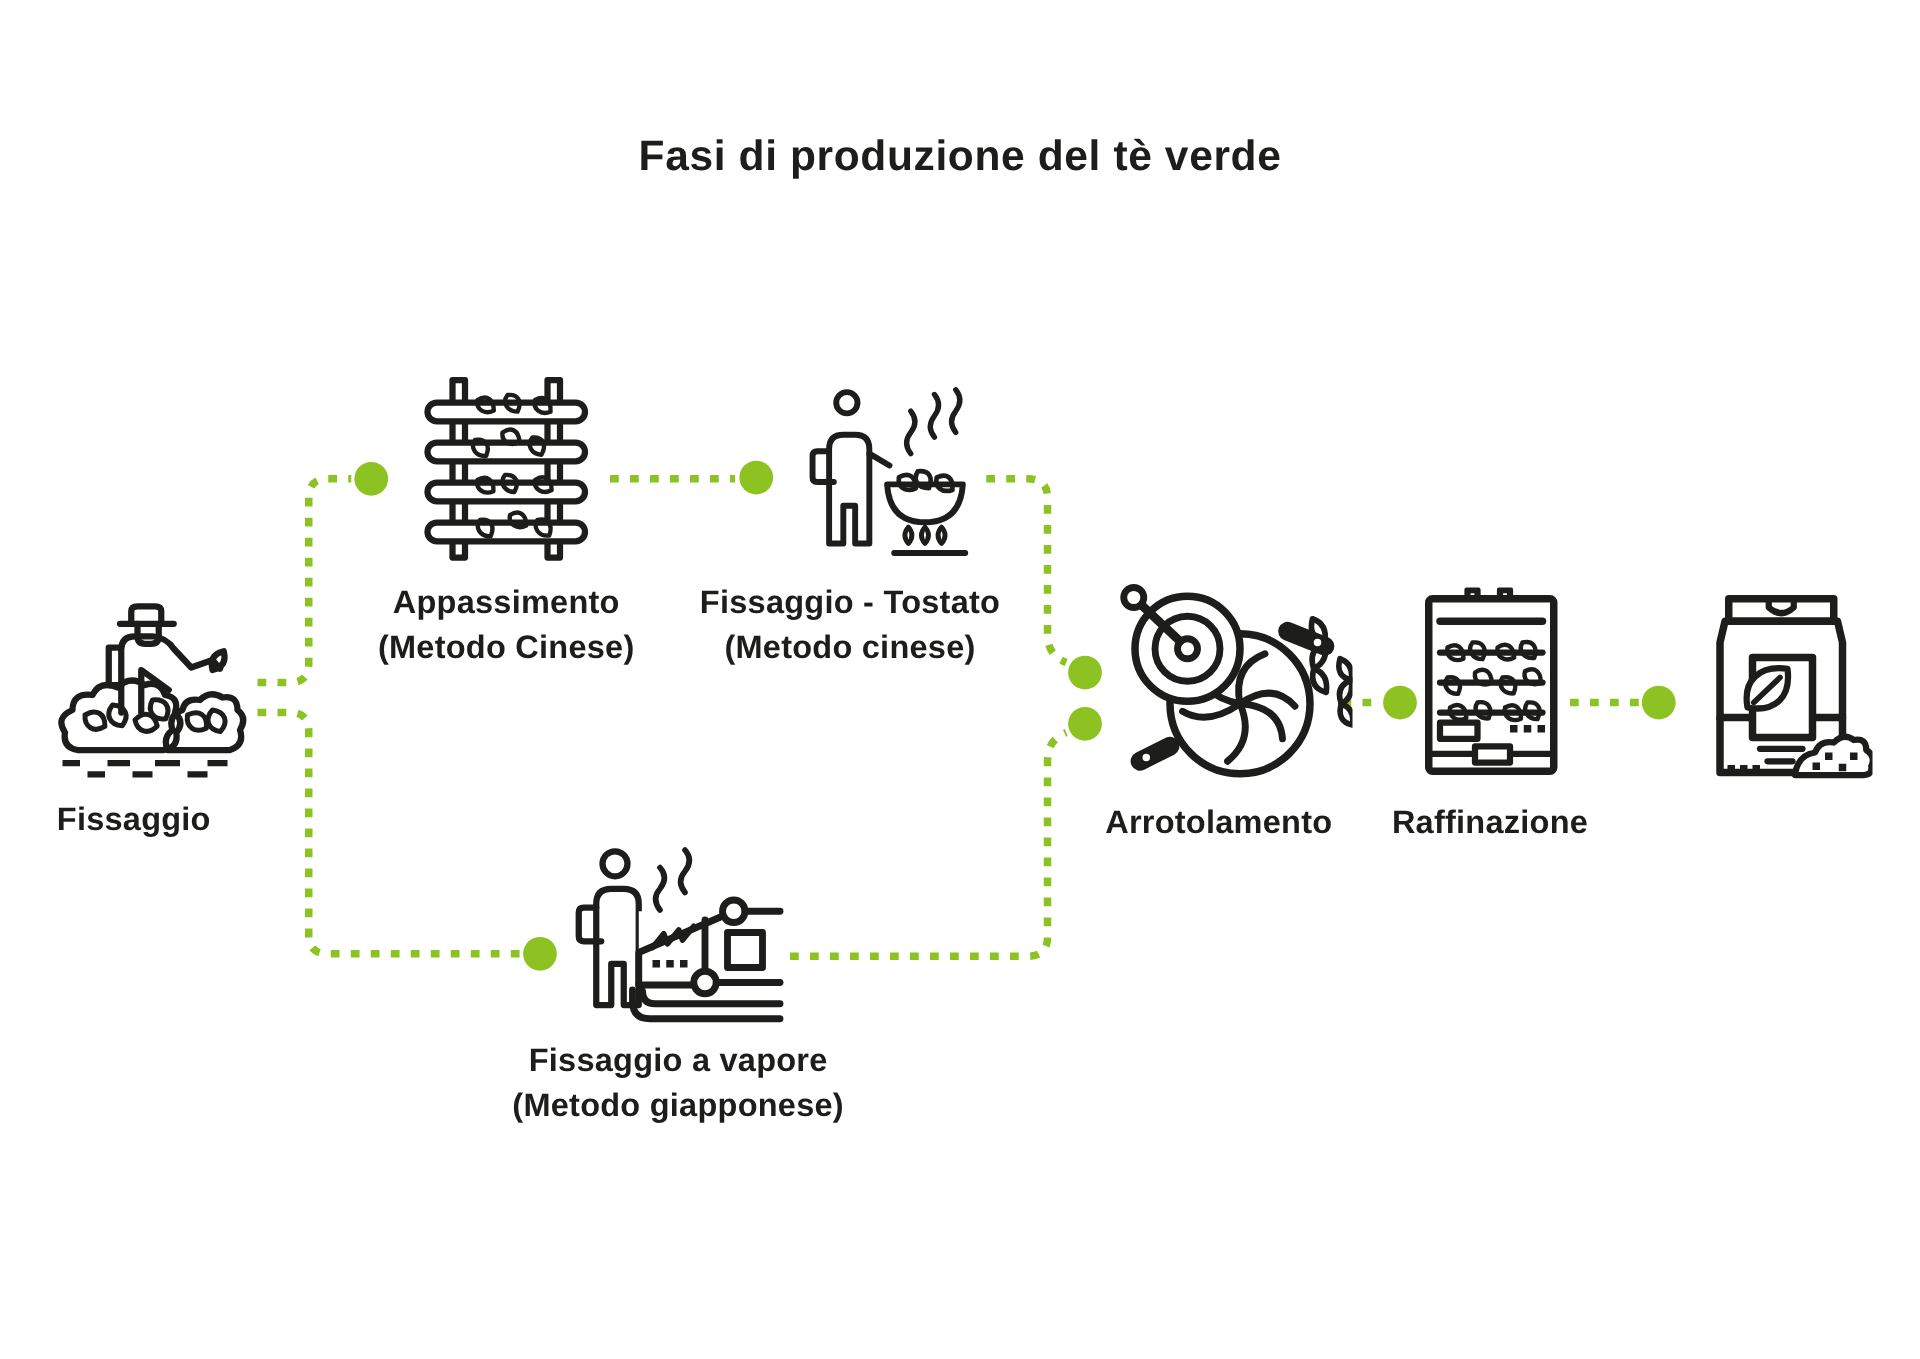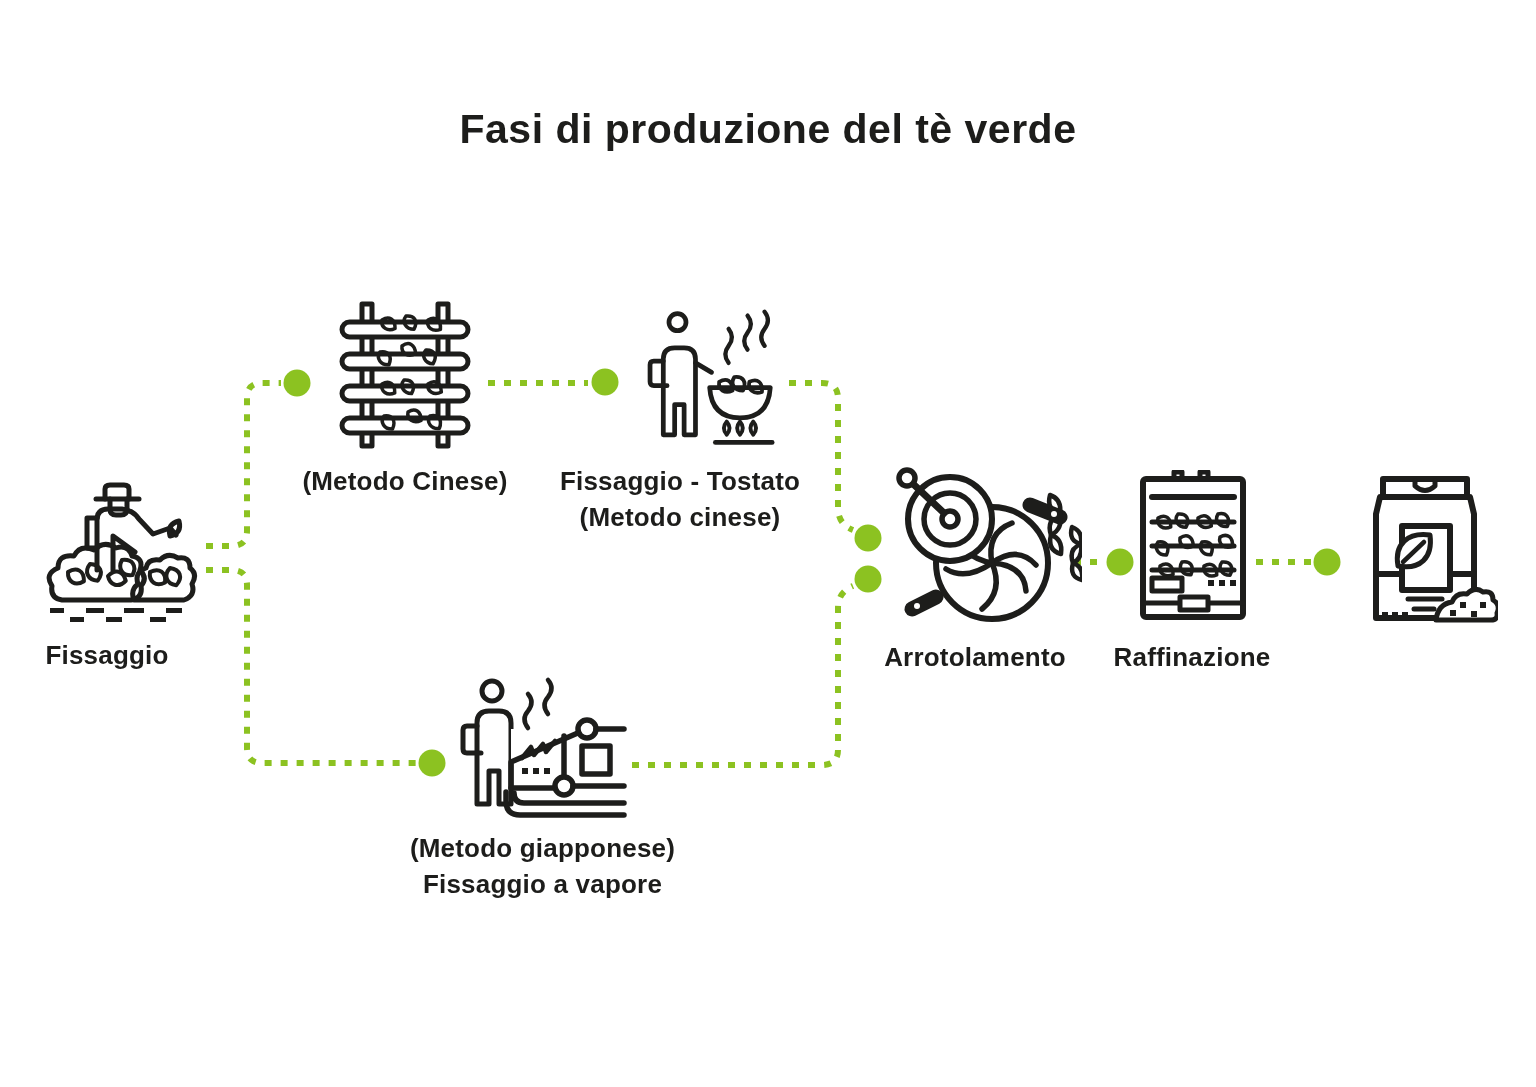--- a/index.html
+++ b/index.html
@@ -3,21 +3,21 @@
 <meta charset="utf-8">
 <style>
   :root{ --accent:#8cc221; --ink:#1d1d1b; --bg:#ffffff; }
   html,body{margin:0;padding:0;background:#e8e8e8;}
   .canvas{
     position:relative;width:1536px;height:1087px;background:var(--bg);
     font-family:"Liberation Sans",sans-serif;color:var(--ink);overflow:hidden;margin:0 auto;
   }
   .title{
     position:absolute;left:0;top:106px;width:100%;text-align:center;
-    font-size:41px;font-weight:bold;letter-spacing:.5px;
+    font-size:34px;font-weight:bold;letter-spacing:.5px;
   }
   .flow{position:absolute;left:0;top:0;pointer-events:none;}
   .flow path{stroke:var(--accent);stroke-width:6;fill:none;stroke-dasharray:7 9;stroke-linecap:butt;}
   .flow circle{fill:var(--accent);}
   .icon{position:absolute;}
   .icon svg{display:block;color:var(--ink);}
   .art{stroke:currentColor;fill:none;stroke-width:5;stroke-linejoin:round;stroke-linecap:round;}
   .artf{fill:currentColor;stroke:none;}
   .mask{fill:#ffffff;}
   .node-label{
@@ -119,20 +119,21 @@
           <use href="#leafB" transform="translate(74,80) rotate(16)"></use>
           <use href="#leafB" transform="translate(98,84) rotate(-14)"></use>
           <use href="#leafB" transform="translate(54,116) rotate(12)"></use>
           <use href="#leafB" transform="translate(78,112) rotate(-12)"></use>
           <use href="#leafB" transform="translate(100,116) rotate(8)"></use>
         </g>
       </g>
     </svg>
   </div>
   <div class="node-label" style="left:275px;top:463px;width:260px;">
+    <span>Appassimento</span>
     <span>(Metodo Cinese)</span>
   </div>
 
   <div class="icon" style="left:628px;top:308px;">
     <svg width="152" height="142" viewBox="0 0 160 150">
       <defs>
           <path id="leafC" d="M0,0 C9,-3 14,2 12,12 C3,14 -3,8 0,0 Z"></path>
         </defs>
       <g class="art">
         <circle cx="52" cy="15" r="9"></circle>
@@ -292,18 +293,18 @@
         </g>
       </g>
       <g class="artf">
         <rect x="70" y="98" width="6" height="6"></rect>
           <rect x="81" y="98" width="6" height="6"></rect>
           <rect x="92" y="98" width="6" height="6"></rect>
       </g>
     </svg>
   </div>
   <div class="node-label" style="left:405px;top:830px;width:275px;">
+    <span>Fissaggio a vapore</span>
     <span>(Metodo giapponese)</span>
-    <span>Fissaggio a vapore</span>
   </div>
 
 
 </div>
 
 </body></html>

